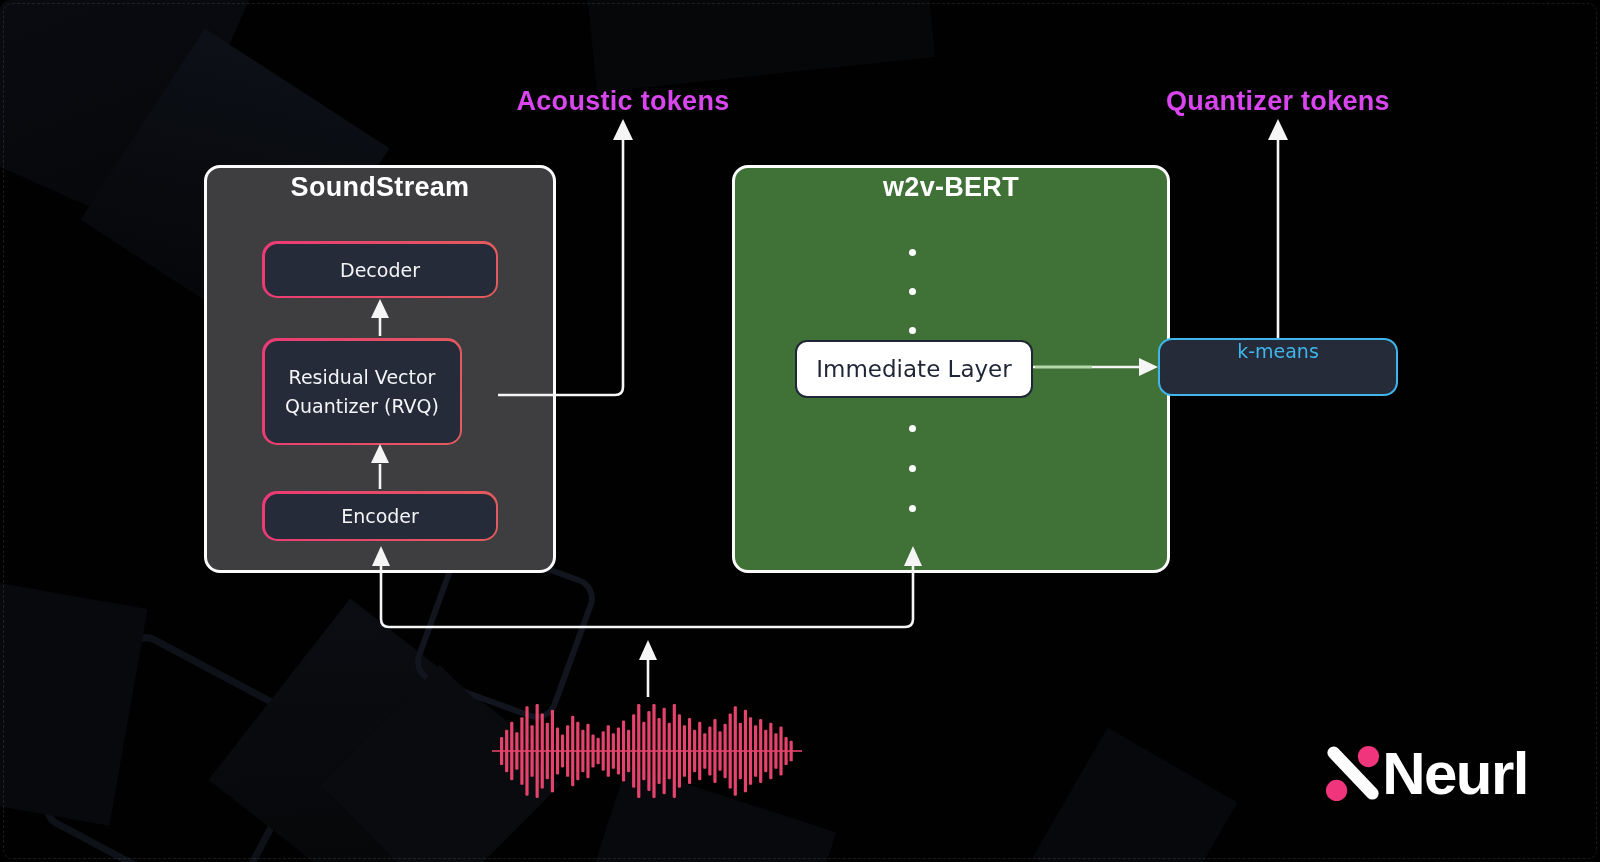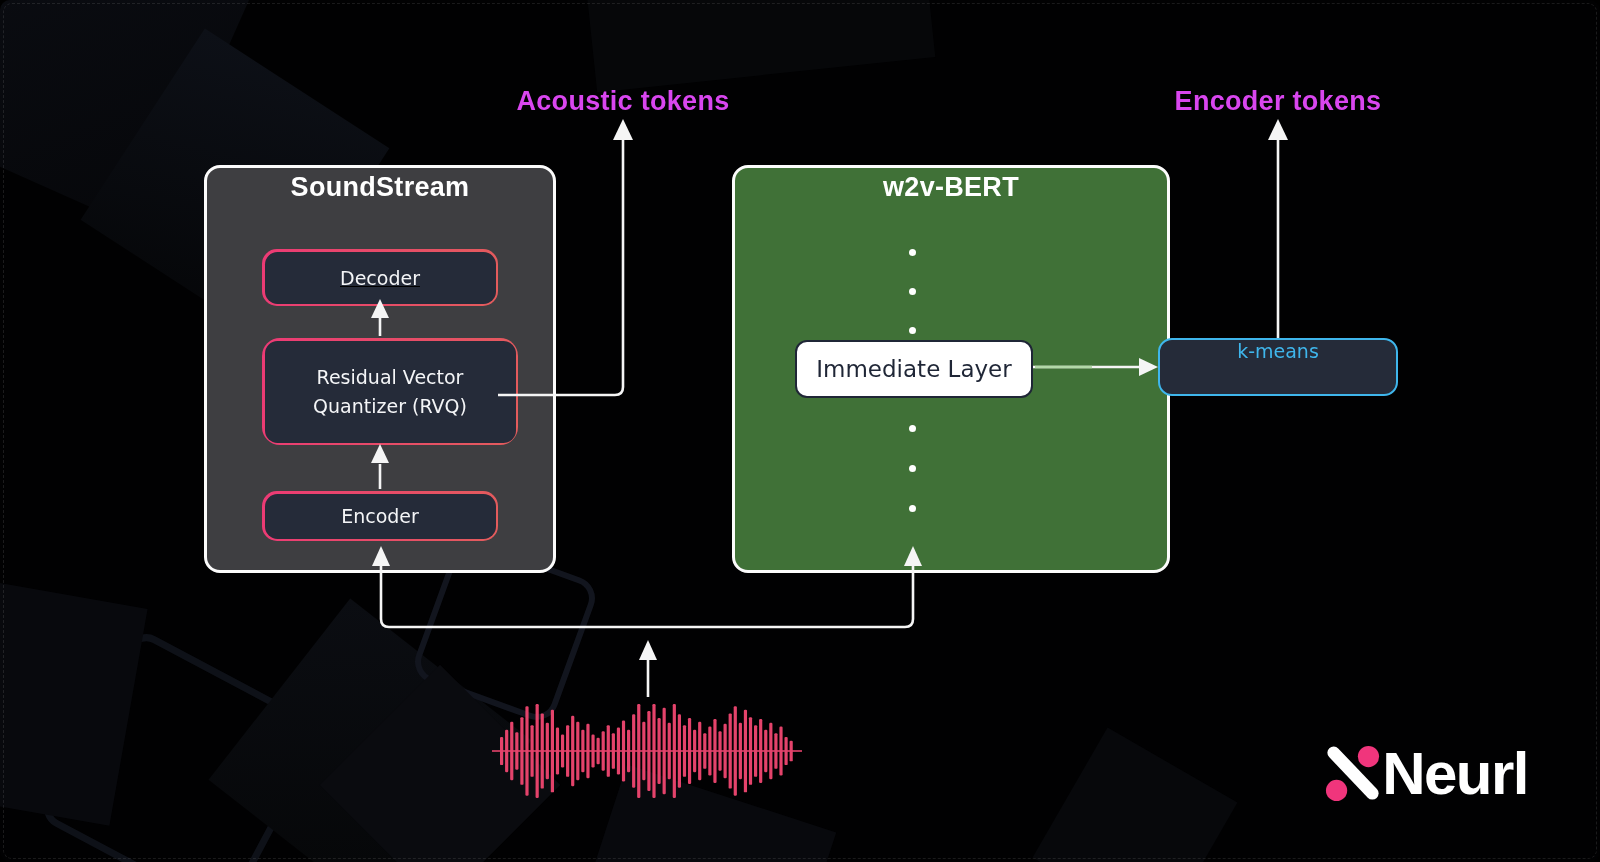--- a/index.html
+++ b/index.html
@@ -45,22 +45,22 @@
   .panel h2{position:absolute;top:4px;left:0;width:100%;text-align:center;
     color:#fff;font-size:27px;font-weight:700;letter-spacing:.3px;}
   .panel-gray{left:204px;width:352px;background:var(--panel-gray);}
   .panel-green{left:732px;width:438px;background:var(--panel-green);}
   
   .pbox{position:absolute;border-radius:15px;padding:2.5px;
     background:linear-gradient(100deg,var(--border-pink),var(--border-red));}
   .pbox .inner{width:100%;height:100%;border-radius:12.5px;background:var(--box-navy);
     display:flex;align-items:center;justify-content:center;color:#f4f5f7;
     font-size:19px;font-family:"DejaVu Sans","Liberation Sans",sans-serif;text-align:center;}
-  .decoder{left:55px;top:81px;width:236px;height:57px;text-decoration:underline;}
-  .rvq{left:55px;top:170px;width:256px;height:107px;border-radius:18px;}
+  .decoder{left:55px;top:73px;width:236px;height:57px;}
+  .rvq{left:55px;top:170px;width:200px;height:107px;}
   .rvq .inner span{display:block;width:185px;line-height:1.5;}
   .encoder{left:55px;top:323px;width:236px;height:50px;}
   
   .dot{position:absolute;width:7px;height:7px;border-radius:50%;background:#fff;left:174px;}
   .immediate{position:absolute;left:60px;top:172px;width:238px;height:58px;
     background:#fff;border:2.5px solid var(--immediate-navy);border-radius:12px;
     display:flex;align-items:center;justify-content:center;color:var(--immediate-navy);
     font-size:23px;font-family:"DejaVu Sans","Liberation Sans",sans-serif;}
   
   .kmeans{position:absolute;left:1158px;top:338px;width:240px;height:58px;
@@ -89,21 +89,21 @@
     <div class="cube c4"></div>
     <div class="cube c5"></div>
     <div class="cube c6"></div>
     <div class="cube c7"></div>
     <div class="cube c8"></div>
     <div class="cube c9"></div>
   </div>
   <div class="frame"></div>
 
   <div class="tok-label acoustic">Acoustic tokens</div>
-  <div class="tok-label semantic">Encoder tokens</div>
+  <div class="tok-label semantic">Quantizer tokens</div>
 
   <section class="panel panel-gray">
     <h2>SoundStream</h2>
     <div class="pbox decoder">
       <div class="inner">
           <span>Decoder</span>
         </div>
     </div>
     <div class="pbox rvq">
       <div class="inner">

